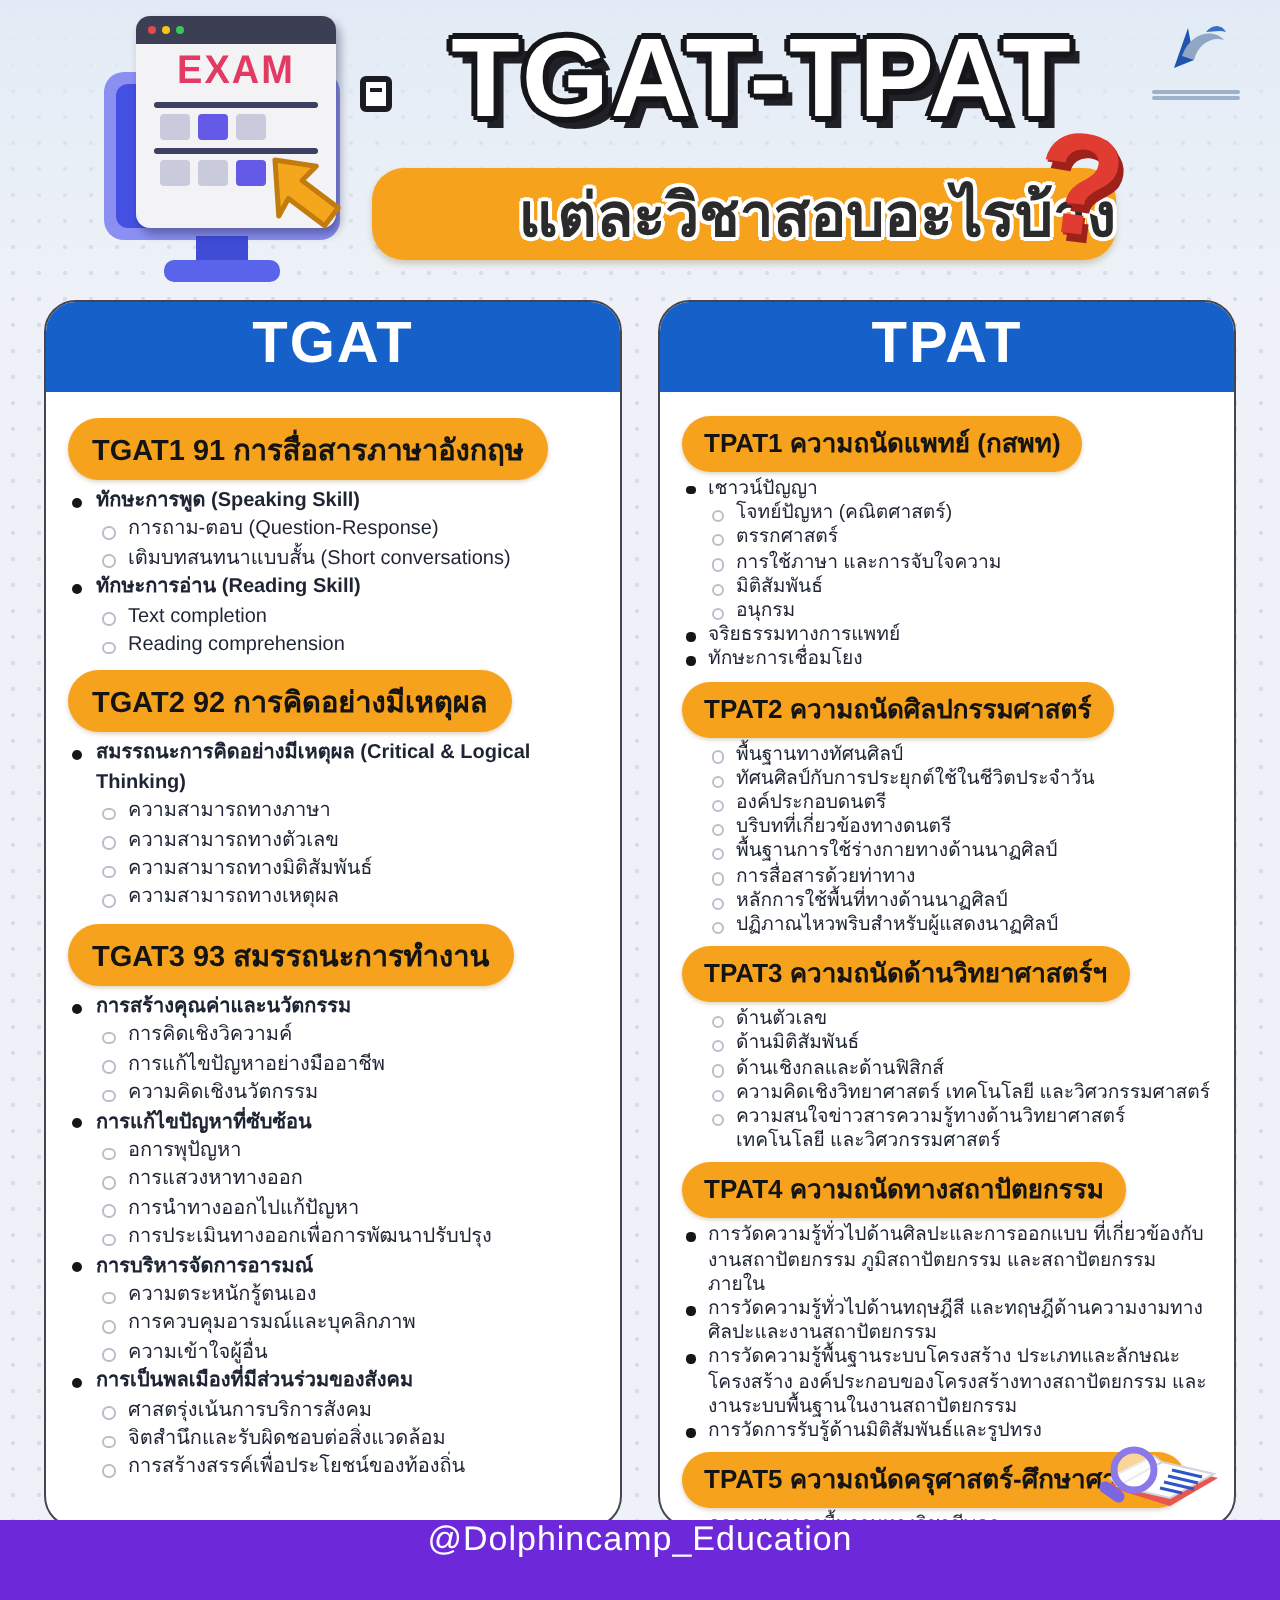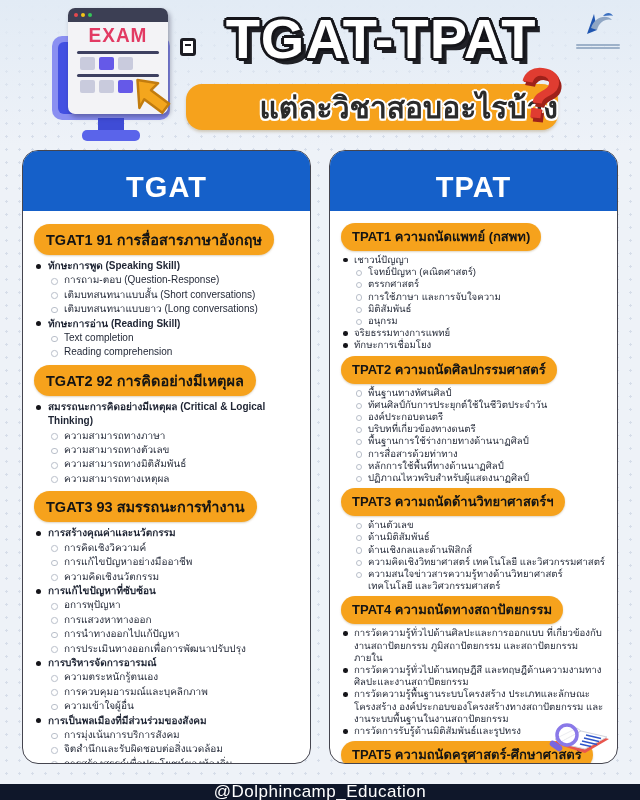--- a/index.html
+++ b/index.html
@@ -71,21 +71,21 @@
   
   .logo { position:absolute; right:16px; top:8px; width:52px; text-align:center; }
   .logo-lines { margin-top:2px; }
   .logo-lines i { display:block; height:2px; background:#9db1c9; border-radius:1px; margin:1px 4px; }
 
   
   .main { display:flex; gap:18px; padding:0 22px; height:614px; margin-top:4px; }
   .card { flex:1; background:#ffffff; border:1.4px solid #45454f; border-radius:16px;
     overflow:hidden; position:relative; display:flex; flex-direction:column; }
   .card-header { background:#1560c9; color:#fff; text-align:center;
-    font-size:29px; font-weight:800; letter-spacing:1px; padding:20px 0 7px; }
+    font-size:29px; font-weight:800; letter-spacing:1px; padding:5px 0 7px; }
   .card-body { padding:8px 11px 6px; flex:1; }
 
   .pill { width:fit-content; max-width:100%; background:#f6a21c; color:#141414;
     font-weight:800; border-radius:16px; white-space:nowrap;
     box-shadow:0 1px 2px rgba(120,80,0,.25); }
   .items { list-style:none; }
   .items li { position:relative; }
   .items li::before { content:""; position:absolute; border-radius:50%; }
 
   
@@ -104,22 +104,22 @@
   .card--tpat .items li { font-size:9.6px; line-height:12.2px; }
   .card--tpat li.lv1 { padding-left:13px; }
   .card--tpat li.lv1::before { left:2px; top:3.9px; width:4.6px; height:4.6px; background:#15151a; }
   .card--tpat li.lv2 { padding-left:27px; }
   .card--tpat li.lv2::before { left:15px; top:3.8px; width:4.2px; height:4.2px;
     background:#fff; border:1.3px solid #b9bfca; }
 
   .book-illustration { position:absolute; right:2px; bottom:0; z-index:2; }
 
   
-  .footer { position:absolute; left:0; right:0; bottom:0; height:16px;
-    background:#0f172a; display:flex; align-items:center; justify-content:center; }
+  .footer { position:absolute; left:0; right:0; bottom:0; height:40px;
+    background:#6d28d9; display:flex; align-items:flex-start; justify-content:center; }
   .footer span { color:#ffffff; font-size:17px; letter-spacing:.5px; }
 </style>
 </head>
 <body>
 
 <div class="header">
 
   <div class="monitor">
     <div class="mon-frame">
       <div class="mon-screen"></div>
@@ -175,21 +175,20 @@
 
 <div class="main">
   <section class="card card--tgat">
     <div class="card-header">TGAT</div>
     <div class="card-body">
         <div class="pill">TGAT1 91 การสื่อสารภาษาอังกฤษ</div>
         <ul class="items">
           <li class="lv1">ทักษะการพูด (Speaking Skill)</li>
           <li class="lv2">การถาม-ตอบ (Question-Response)</li>
           <li class="lv2">เติมบทสนทนาแบบสั้น (Short conversations)</li>
-          <li class="lv2">เติมบทสนทนาแบบยาว (Long conversations)</li>
           <li class="lv1">ทักษะการอ่าน (Reading Skill)</li>
           <li class="lv2">Text completion</li>
           <li class="lv2">Reading comprehension</li>
         </ul>
         <div class="pill">TGAT2 92 การคิดอย่างมีเหตุผล</div>
         <ul class="items">
           <li class="lv1">สมรรถนะการคิดอย่างมีเหตุผล (Critical &amp; Logical Thinking)</li>
           <li class="lv2">ความสามารถทางภาษา</li>
           <li class="lv2">ความสามารถทางตัวเลข</li>
           <li class="lv2">ความสามารถทางมิติสัมพันธ์</li>
@@ -204,21 +203,21 @@
           <li class="lv1">การแก้ไขปัญหาที่ซับซ้อน</li>
           <li class="lv2">อการพุปัญหา</li>
           <li class="lv2">การแสวงหาทางออก</li>
           <li class="lv2">การนำทางออกไปแก้ปัญหา</li>
           <li class="lv2">การประเมินทางออกเพื่อการพัฒนาปรับปรุง</li>
           <li class="lv1">การบริหารจัดการอารมณ์</li>
           <li class="lv2">ความตระหนักรู้ตนเอง</li>
           <li class="lv2">การควบคุมอารมณ์และบุคลิกภาพ</li>
           <li class="lv2">ความเข้าใจผู้อื่น</li>
           <li class="lv1">การเป็นพลเมืองที่มีส่วนร่วมของสังคม</li>
-          <li class="lv2">การมุ่งเน้นการบริการสังคม</li>
+          <li class="lv2">ศาสตรุ่งเน้นการบริการสังคม</li>
           <li class="lv2">จิตสำนึกและรับผิดชอบต่อสิ่งแวดล้อม</li>
           <li class="lv2">การสร้างสรรค์เพื่อประโยชน์ของท้องถิ่น</li>
         </ul>
       </div>
   </section>
 
   <section class="card card--tpat">
     <div class="card-header">TPAT</div>
     <div class="card-body">
         <div class="pill">TPAT1 ความถนัดแพทย์ (กสพท)</div>

